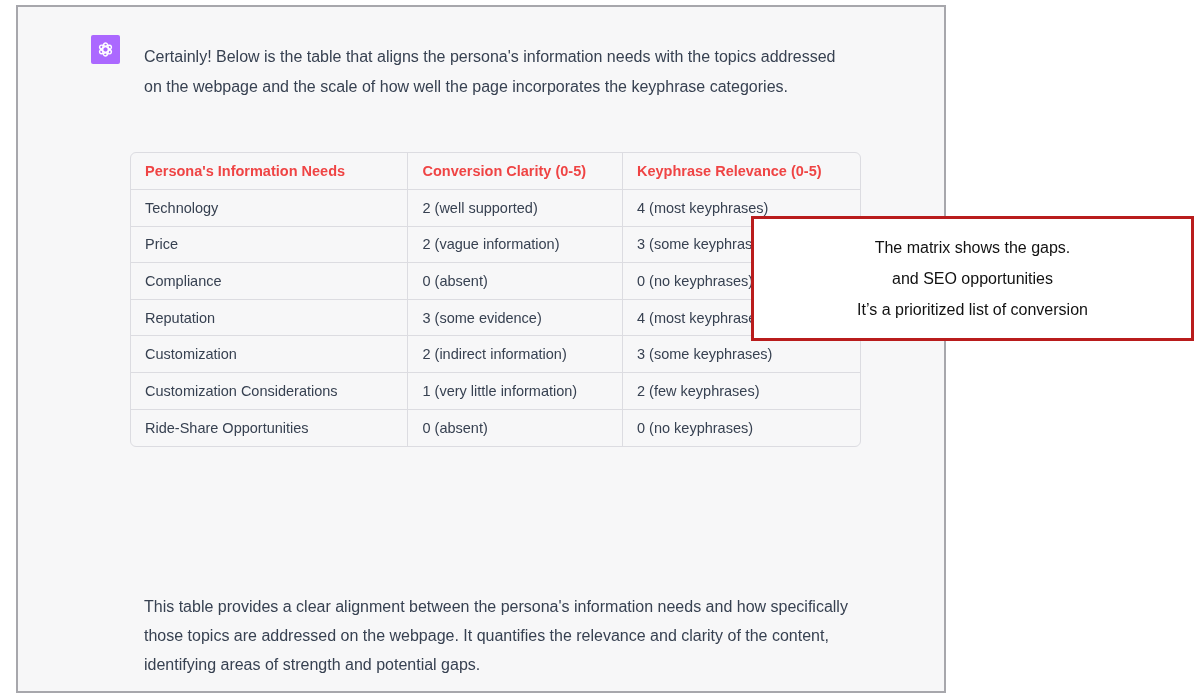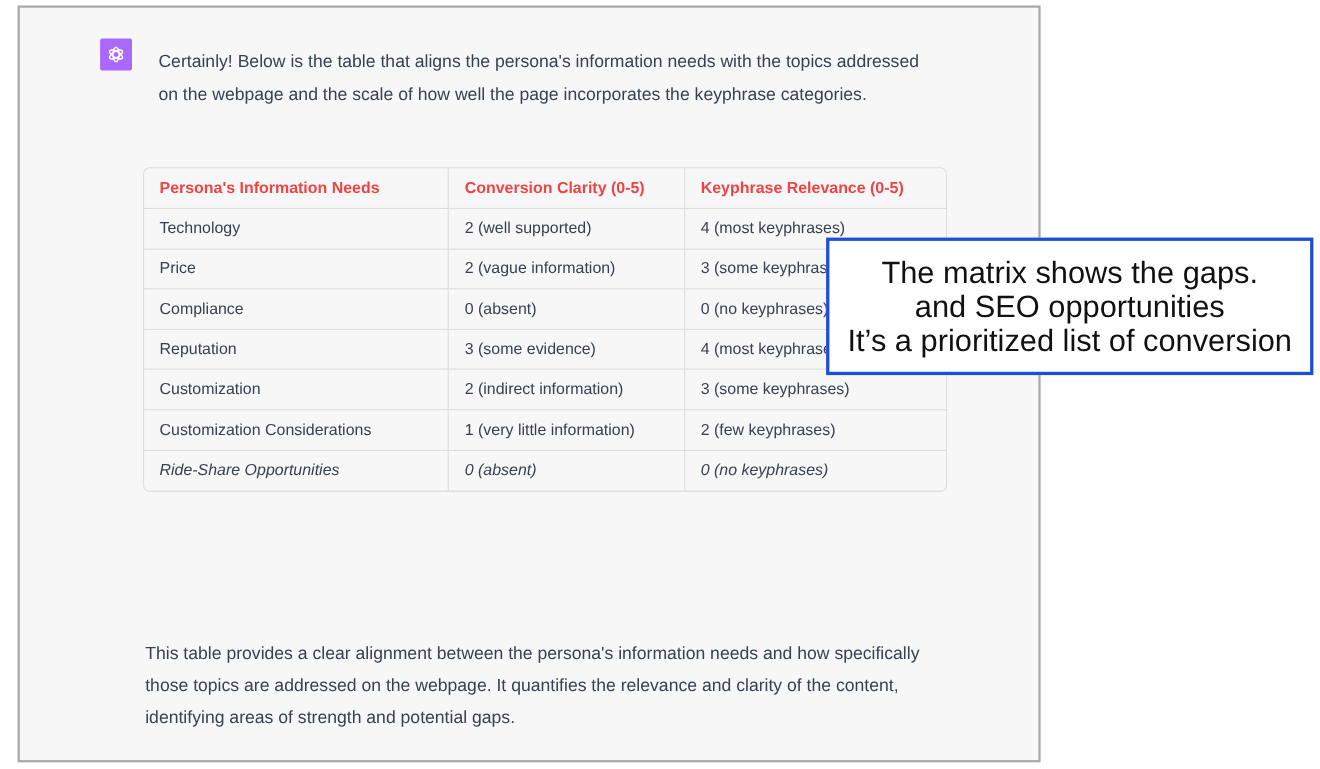--- a/index.html
+++ b/index.html
@@ -30,32 +30,32 @@
       border:1px solid #dcdce1; border-radius:6px; overflow:hidden;
       box-sizing:border-box; background:#f7f7f8;
     }
     table { border-collapse:collapse; width:100%; font-size:14.5px; color:#374151; }
     th, td {
       text-align:left; padding:0 14px; height:36.6px; box-sizing:border-box;
       border-bottom:1px solid #dcdce1; border-right:1px solid #dcdce1;
       white-space:nowrap; overflow:hidden;
     }
     th { font-weight:bold; color:#ef4444; }
-    tr:last-child td { border-bottom:none;font-style:italic; }
+    tr:last-child td { border-bottom:none; }
     th:last-child, td:last-child { border-right:none; }
     col.c1 { width:278px; } col.c2 { width:215px; } col.c3 { width:238px; }
     .outro {
       position:absolute; left:132px; top:580px; width:720px;
-      color:#374151; font-size:16px; line-height:29px; margin:0;
+      color:#374151; font-size:16px; line-height:29px; margin:12px;
     }
     .callout {
       position:absolute; left:751px; top:216px; width:443px; height:125px;
-      background:#ffffff; border:3px solid #1d4ed8; box-sizing:border-box;
+      background:#ffffff; border:3px solid #b91c1c; box-sizing:border-box;
       display:flex; align-items:center; justify-content:center; text-align:center;
-      color:#111111; font-size:28px; line-height:31px;
+      color:#111111; font-size:16px; line-height:31px;
     }
     .callout p { margin:0; }
   </style>
 </head>
 <body>
 
 <div class="card">
   <div class="avatar">
     <svg viewBox="0 0 24 24" fill="none" stroke="#ffffff" stroke-width="1.6">
       <g transform="translate(12 12)">

